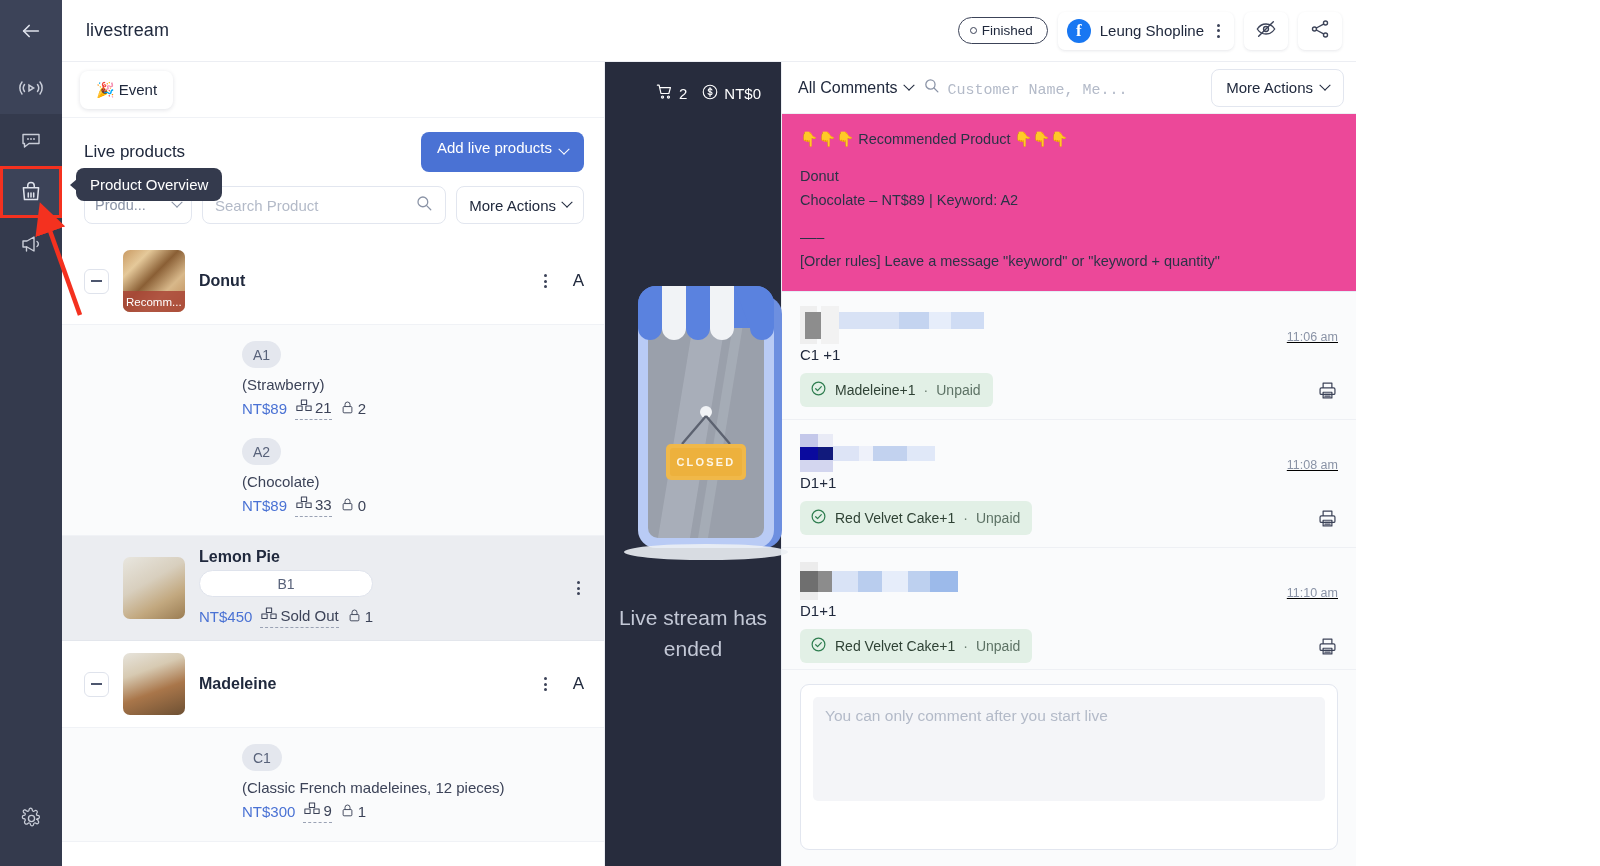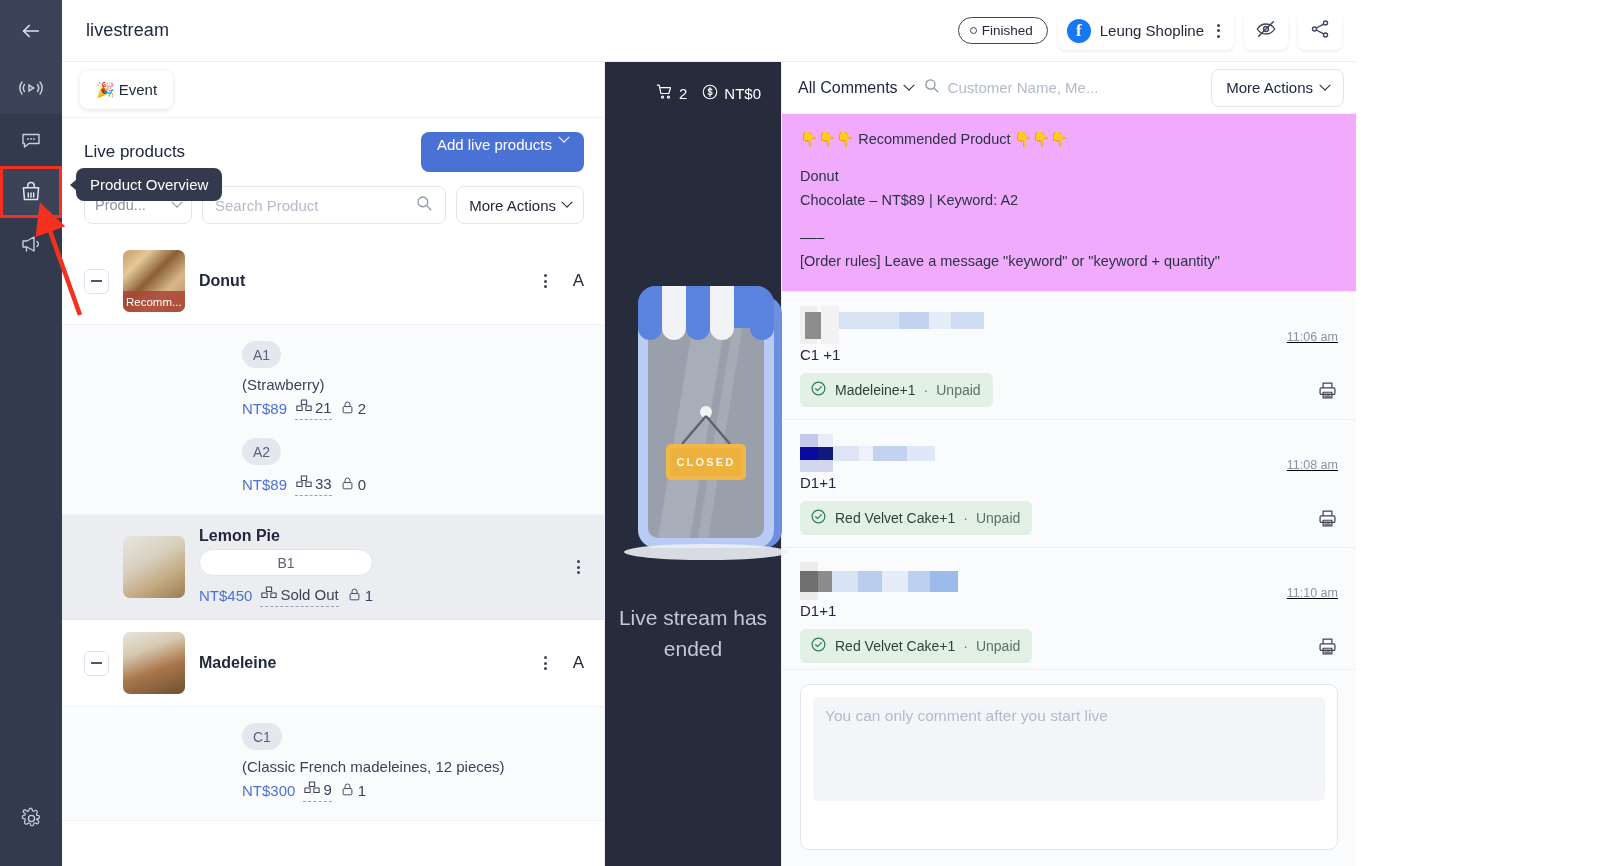--- a/index.html
+++ b/index.html
@@ -93,22 +93,22 @@
     background: #fff; border-radius: 8px; box-shadow: 0 1px 4px rgba(20,30,60,.13);
     height: 38px; padding: 0 16px; display: flex; align-items: center; gap: 4px;
     font-size: 15px; color: #20293d;
   }
   .ph-head {
     display: flex; align-items: center; padding: 14px 20px 10px 22px; gap: 12px;
   }
   .ph-title { font-size: 17px; color: #20293d; font-weight: 400; }
   .add-btn {
     margin-left: auto; background: #4a72d4; color: #fff; border-radius: 8px;
-    height: 40px; padding: 4px 16px; font-size: 15px;
-    display: flex; align-items: flex-start; gap: 8px;
+    height: 40px; padding: 16px 16px; font-size: 15px;
+    display: flex; align-items: flex-end; gap: 8px;
   }
   .chev { width: 8px; height: 8px; border-right: 1.7px solid currentColor; border-bottom: 1.7px solid currentColor;
           transform: rotate(45deg) translate(-2px,-2px); display:inline-block; }
 
   .filter-row { display: flex; align-items: center; gap: 10px; padding: 4px 20px 14px 22px; }
   .sel {
     width: 108px; height: 38px; border: 1px solid #e2e6ef; border-radius: 8px;
     display: flex; align-items: center; padding: 0 10px; font-size: 14.5px; color: #8a93a6;
     background: #fff; gap: 4px;
   }
@@ -190,32 +190,32 @@
   .comments {
     width: 575px; flex: 0 0 575px; background: #fafbfc;
     display: flex; flex-direction: column; min-height: 0;
     border-left: 1px solid #eceef3;
   }
   .c-head {
     height: 52px; flex: 0 0 52px; background: #fff; display: flex; align-items: center;
     padding: 0 12px 0 16px; border-bottom: 1px solid #eef0f4;
   }
   .c-filter { font-size: 16px; color: #20293d; display: flex; align-items: center; gap: 7px; }
-  .c-search { flex: 1 1 auto; display: flex; align-items: center; gap: 8px; padding-left: 10px; }
+  .c-search { flex: 1 1 auto; display: flex; align-items: flex-end; gap: 8px; padding-left: 10px; font-family: Liberation Mono, monospace; }
   .c-search input {
     border: none; outline: none; flex: 1 1 auto; font-size: 15px; font-family: inherit;
     background: transparent; color: #20293d;
   }
   .c-search input::placeholder { color: #b3bac8; }
   .c-more {
     height: 38px; border: 1px solid #e2e6ef; border-radius: 8px; background: #fff;
     padding: 0 14px; display: flex; align-items: center; gap: 8px; font-size: 15px; color: #20293d;
   }
   .pinned {
-    background: #f0abfc; padding: 14px 18px 18px 18px;
+    background: #ec4899; padding: 14px 18px 18px 18px;
     font-size: 14.5px; color: #2b3347; line-height: 1.62;
     border-bottom: 1px solid #e3eef6;
   }
   .pinned p { margin: 0; }
   .pin-gap { height: 14px; }
   .c-list { flex: 1 1 auto; overflow: hidden; }
   .c-item { padding: 14px 18px 12px 18px; border-bottom: 1px solid #eef0f4; position: relative; }
   .c-top { display: flex; align-items: flex-end; text-decoration: underline; }
   .blur-name { height: 38px; width: 185px; position: relative; }
   .blur-name span { position: absolute; top: 0; display: block; height: 38px; }
@@ -441,20 +441,21 @@
                       <rect x="5" y="10.5" width="14" height="10" rx="1.5"></rect>
                         <path d="M8 10.5V7.2a4 4 0 018 0v3.3"></path>
                     </svg>
                   </span>
                   <span>2</span>
                 </span>
               </div>
             </div>
             <div class="variant">
               <div class="kw">A2</div>
+              <div class="v-desc">(Chocolate)</div>
               <div class="v-meta">
                 <span class="price">NT$89</span>
                 <span class="stock">
                   <span>
                     <svg width="18" height="18" viewBox="0 0 24 24" fill="none" stroke="#3c4358" stroke-width="1.4" stroke-linejoin="round">
                       <rect x="8.5" y="4" width="7" height="6"></rect>
                         <rect x="2.5" y="12" width="7" height="6"></rect>
                         <rect x="14.5" y="12" width="7" height="6"></rect>
                     </svg>
                   </span>

